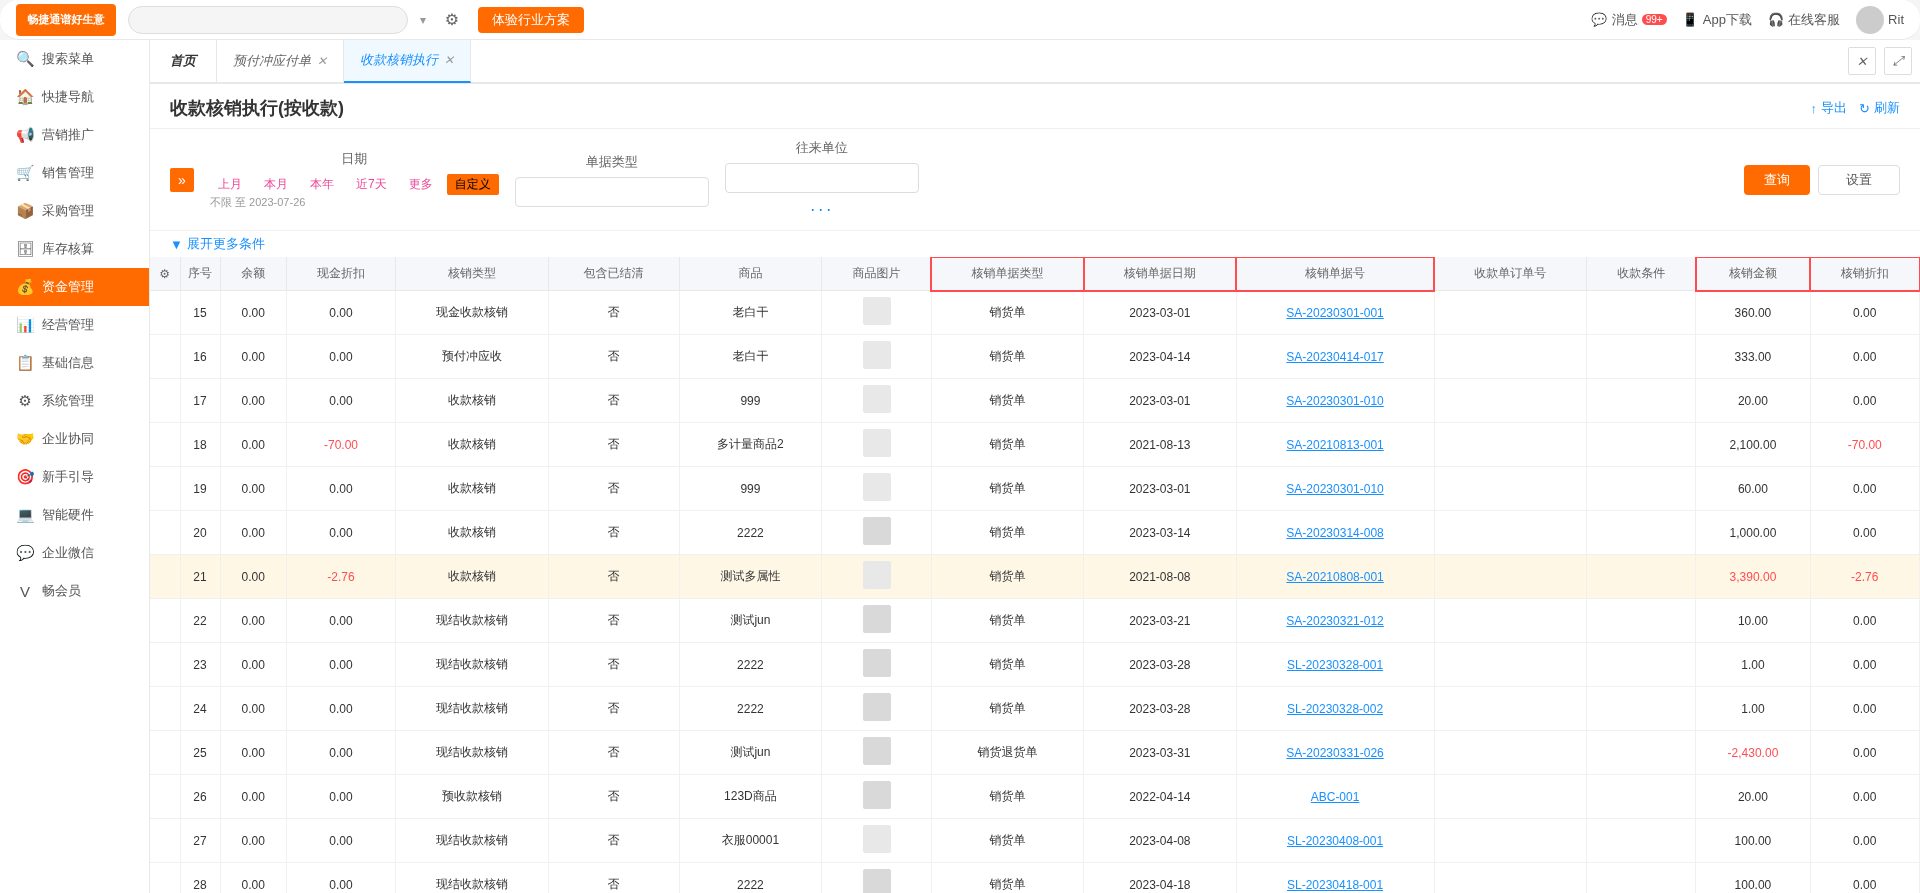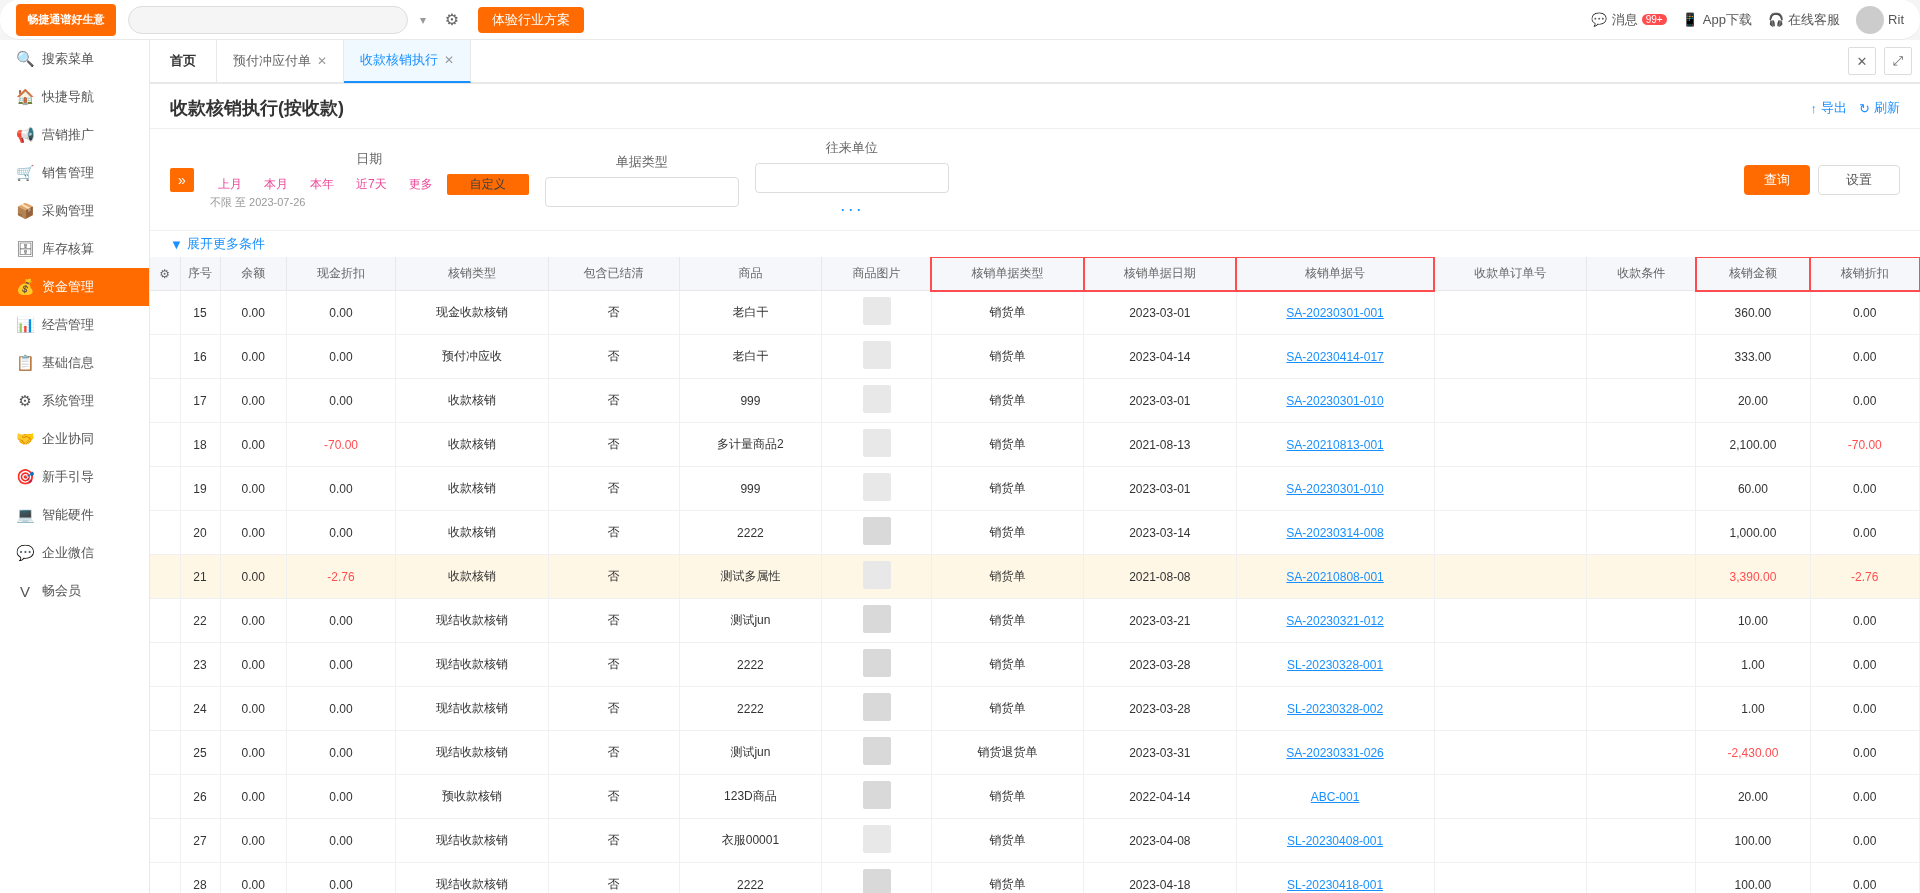--- a/index.html
+++ b/index.html
@@ -22,21 +22,21 @@
     .layout { display: flex; height: calc(893px - 40px); }
     .sidebar { width: 150px; background: #fff; border-right: 1px solid #e8e8e8; display: flex; flex-direction: column; overflow-y: auto; }
     .sidebar-item { display: flex; align-items: center; gap: 8px; padding: 10px 16px; cursor: pointer; color: #555; font-size: 13px; }
     .sidebar-item.active { background: #ff6b00; color: white; }
     .sidebar-icon { font-size: 15px; width: 18px; text-align: center; }
 
     
     .main { flex: 1; display: flex; flex-direction: column; overflow: hidden; background: #f0f2f5; }
 
     
-    .tab-bar { display: flex; align-items: center; background: #fff; border-bottom: 2px solid #e8e8e8; height: 44px; padding: 0 0 0 0; }
+    .tab-bar { display: flex; align-items: center; background: #fff; border-bottom: 2px solid #e8e8e8; height: 44px; padding: 0 0 0 0; font-style: italic; }
     .tab { display: flex; align-items: center; gap: 6px; padding: 0 16px; height: 44px; cursor: pointer; font-size: 13px; color: #666; border-right: 1px solid #e8e8e8; white-space: nowrap; }
     .tab.home { padding: 0 20px; font-weight: bold; color: #333; }
     .tab.active { background: #f0f9ff; color: #1890ff; border-bottom: 2px solid #1890ff; }
     .tab-close { font-size: 12px; color: #999; cursor: pointer; }
     .tab-bar-right { margin-left: auto; display: flex; align-items: center; gap: 8px; padding-right: 8px; }
     .tab-bar-btn { width: 28px; height: 28px; display: flex; align-items: center; justify-content: center; cursor: pointer; color: #666; border: 1px solid #ddd; border-radius: 2px; background: #fff; }
 
     
     .page-content { flex: 1; overflow: auto; padding: 0; }
     .page-inner { background: #fff; margin: 0; }
@@ -48,21 +48,21 @@
     .header-btn { display: flex; align-items: center; gap: 4px; cursor: pointer; color: #1890ff; font-size: 13px; }
 
     
     .filter-bar { padding: 10px 20px; background: #fff; border-bottom: 1px solid #f0f0f0; display: flex; align-items: center; gap: 16px; flex-wrap: wrap; }
     .filter-toggle { width: 24px; height: 24px; background: #ff6b00; color: white; border-radius: 2px; display: flex; align-items: center; justify-content: center; cursor: pointer; font-size: 14px; }
     .filter-group { display: flex; align-items: center; gap: 6px; flex-direction: column; }
     .filter-label { color: #666; font-size: 13px; white-space: nowrap; }
     .filter-dates { display: flex; flex-direction: column; }
     .filter-date-row { display: flex; gap: 6px; align-items: center; }
     .date-btn { padding: 2px 8px; font-size: 12px; cursor: pointer; color: #ec4899; border: none; background: none; }
-    .date-btn-custom { padding: 2px 23px; font-size: 12px; cursor: pointer; color: #404040; background: #ff6b00; border-radius: 2px; border: none; }
+    .date-btn-custom { padding: 2px 8px; font-size: 12px; cursor: pointer; color: #000000; background: #ff6b00; border-radius: 2px; border: none; }
     .date-range-text { font-size: 11px; color: #999; }
     .filter-input { height: 30px; border: 1px solid #ddd; border-radius: 4px; padding: 0 8px; font-size: 13px; min-width: 160px; }
     .filter-dots { color: #1890ff; font-size: 18px; cursor: pointer; letter-spacing: 2px; }
     .query-btn { background: #ff6b00; color: white; border: none; border-radius: 4px; padding: 5px 20px; font-size: 13px; cursor: pointer; }
     .setting-btn { border: 1px solid #ddd; background: #fff; border-radius: 4px; padding: 5px 27px; font-size: 13px; cursor: pointer; color: #555; }
     .filter-expand { display: flex; align-items: center; gap: 4px; color: #1890ff; font-size: 13px; cursor: pointer; margin: 0 auto; padding: 4px 20px; }
 
     
     .table-container { overflow: auto; padding: 0 0 0 0; }
     table { width: 100%; border-collapse: collapse; font-size: 12px; }

